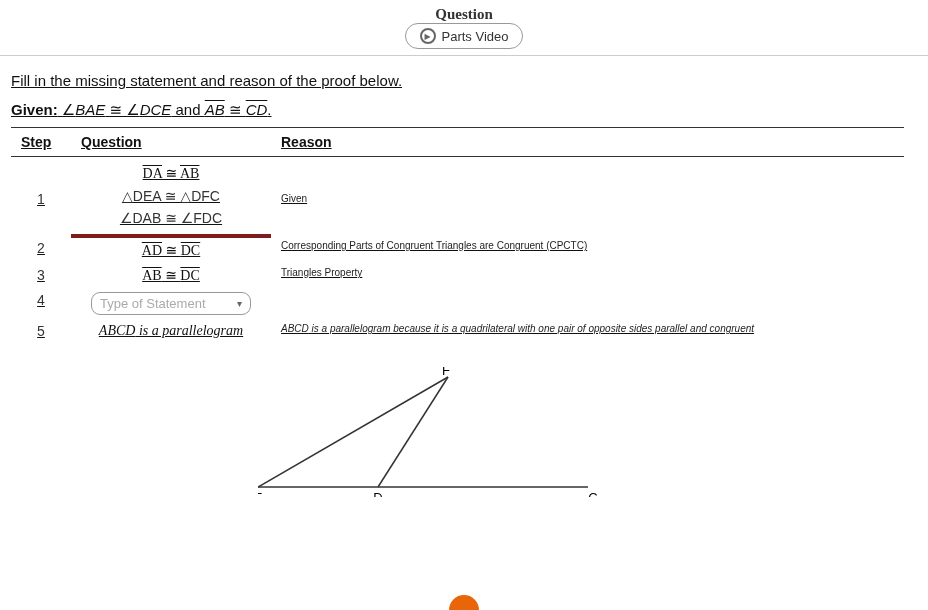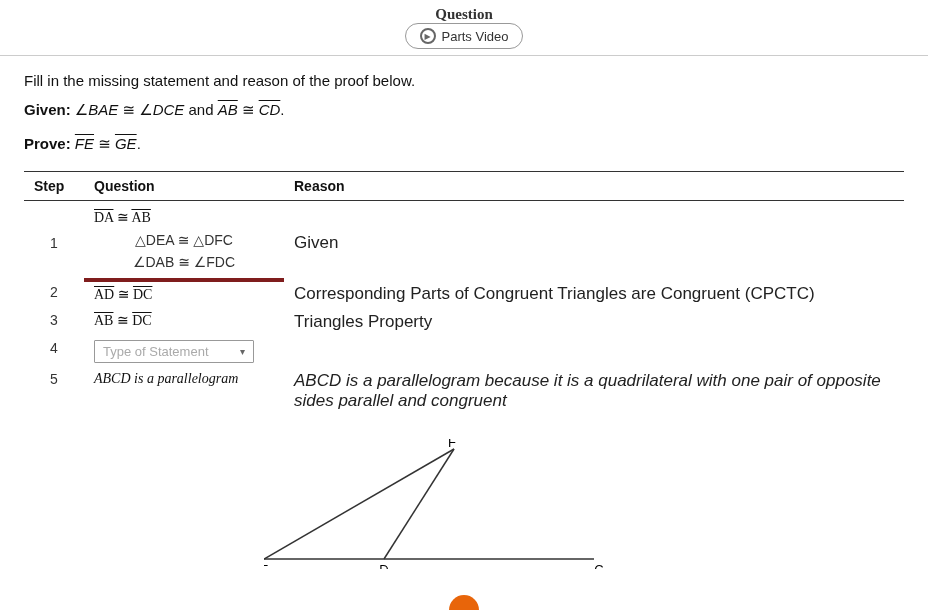--- a/index.html
+++ b/index.html
@@ -49,32 +49,33 @@
       border-radius: 50%;
       border: 2px solid #666;
       display: flex;
       align-items: center;
       justify-content: center;
       font-size: 8px;
       color: #666;
     }
 
     .main-content {
-      padding: 16px 24px 10px 24px;
+      padding: 16px 24px 10px 11px;
+      text-decoration: underline;
     }
 
     .instruction {
       font-size: 15px;
       margin-bottom: 12px;
       font-family: Arial, sans-serif;
     }
 
     .given-section {
       font-size: 15px;
-      margin-bottom: 16px;
+      margin-bottom: 8px;
       font-family: Arial, sans-serif;
     }
 
     .prove-section {
       font-size: 15px;
       margin-bottom: 18px;
       font-family: Arial, sans-serif;
     }
 
     .overline {
@@ -115,27 +116,27 @@
 
     .proof-table td:first-child {
       text-align: center;
       color: #333;
       font-family: Arial, sans-serif;
       width: 60px;
     }
 
     .proof-table td:nth-child(2) {
       width: 200px;
-      text-align: left;
+      text-align: center;
       font-size: 14px;
     }
 
     .proof-table td:nth-child(3) {
       font-family: Arial, sans-serif;
-      font-size: 17px;
+      font-size: 10px;
       color: #222;
     }
 
     .row-group td {
       padding-top: 2px;
       padding-bottom: 2px;
     }
 
     .row-first-of-group td {
       padding-top: 8px;
@@ -147,21 +148,21 @@
     }
 
     .step-input-row td {
       padding: 4px 10px;
     }
 
     .step-input {
       display: inline-flex;
       align-items: center;
       border: 1px solid #999;
-      border-radius: 1px;
+      border-radius: 9px;
       padding: 3px 8px;
       font-size: 13px;
       font-family: Arial, sans-serif;
       color: #aaa;
       background: #fff;
       min-width: 160px;
       cursor: pointer;
     }
 
     .step-input .dropdown-arrow {
@@ -217,24 +218,20 @@
 
 <div class="main-content">
 
   <div class="instruction">Fill in the missing statement and reason of the proof below.</div>
 
   <div class="given-section">
     <strong>Given:</strong>
     ∠<em>BAE</em> ≅ ∠<em>DCE</em> and <span class="overline"><em>AB</em></span> ≅ <span class="overline"><em>CD</em></span>.
   </div>
 
-  <div class="prove-section">
-    <strong>Prove:</strong>
-    <span class="overline"><em>FE</em></span> ≅ <span class="overline"><em>GE</em></span>.
-  </div>
 
   <table class="proof-table">
     <thead>
       <tr>
         <th>Step</th>
         <th>Question</th>
         <th>Reason</th>
       </tr>
     </thead>
     <tbody>

